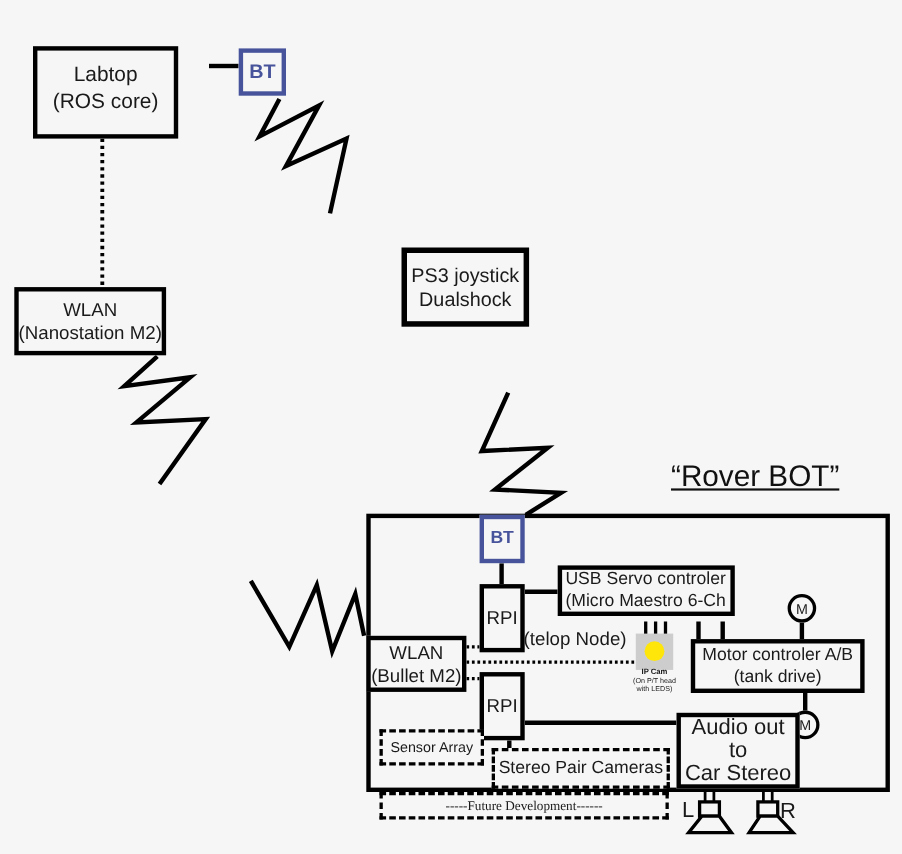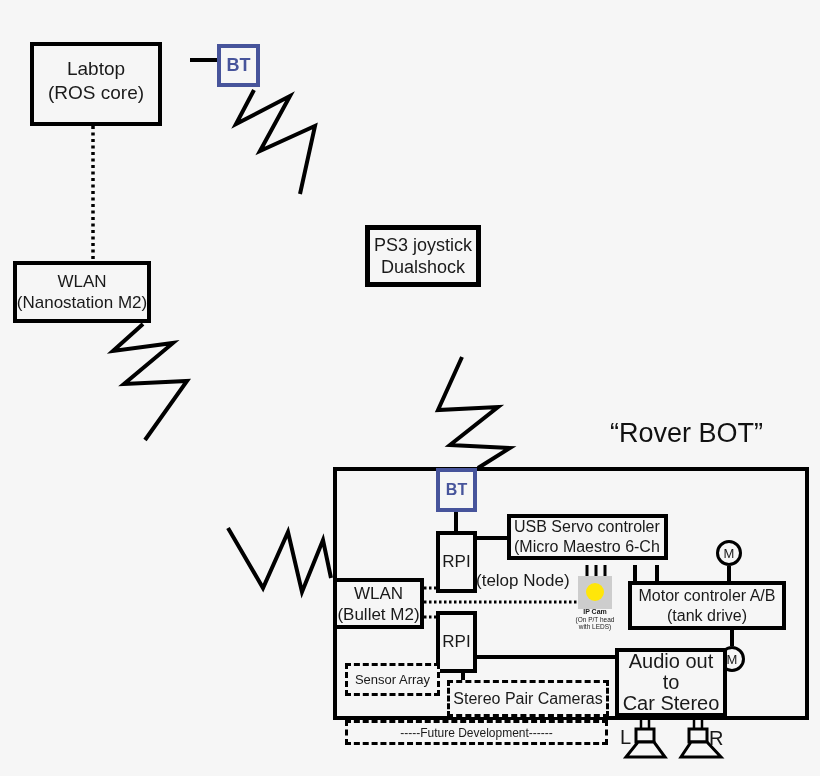--- a/index.html
+++ b/index.html
@@ -8,42 +8,42 @@
   #wires{position:absolute;left:0;top:0;z-index:0;}
   .box{position:absolute;z-index:1;border:4px solid #000;background:#f6f6f6;
        display:flex;flex-direction:column;align-items:center;justify-content:center;
        text-align:center;box-sizing:border-box;white-space:nowrap;}
   .blue{border-color:#47549b;color:#47549b;font-weight:bold;}
   .dashed{border:3px dashed #000;}
   .txt{position:absolute;z-index:1;white-space:nowrap;}
   .laptop{left:30px;top:42px;width:132px;height:84px;font-size:19px;line-height:24px;justify-content:flex-start;padding-top:11px;}
   .bt-top{left:217px;top:44px;width:43px;height:43px;font-size:18px;}
   .wlan-nano{left:13px;top:261px;width:138px;height:62px;font-size:17px;line-height:21px;}
-  .ps3{left:365px;top:225px;width:116px;height:62px;border-width:5px;font-size:18px;line-height:22px;}
+  .ps3{left:365px;top:225px;width:116px;height:72px;border-width:5px;font-size:18px;line-height:22px;}
   .rover{left:333px;top:467px;width:476px;height:253px;background:transparent;}
-  .rover-title{left:610px;top:418px;width:190px;font-size:27px;color:#111;}
+  .rover-title{left:610px;top:418px;width:190px;font-size:27px;color:#111;text-decoration:underline;}
   .bt-rover{left:436px;top:468px;width:41px;height:44px;font-size:16px;}
   .rpi1{left:436px;top:531px;width:41px;height:62px;font-size:17px;}
   .rpi2{left:436px;top:611px;width:41px;height:62px;font-size:17px;}
   .usb{left:507px;top:514px;width:161px;height:46px;font-size:16px;line-height:20px;align-items:flex-start;padding-left:3px;}
   .telop{left:476px;top:571px;font-size:17px;}
   .ipcam{position:absolute;z-index:1;left:578px;top:576px;width:34px;height:33px;background:#cdcdcd;}
   .ipcam-dot{position:absolute;left:8px;top:7px;width:18px;height:18px;border-radius:50%;background:#ffe60a;}
   .ipcam-l1{left:566px;top:608px;width:58px;font-size:7px;font-weight:bold;text-align:center;}
   .ipcam-l2{left:562px;top:616px;width:66px;font-size:6.5px;text-align:center;}
   .ipcam-l3{left:562px;top:623px;width:66px;font-size:6.5px;text-align:center;}
   .motor{left:628px;top:581px;width:158px;height:49px;font-size:16px;line-height:20px;}
   .mcirc{border-width:3px;border-radius:50%;width:26px;height:26px;font-size:13px;background:#f6f6f6;}
   .m-top{left:716px;top:540px;}
   .m-bot{left:719px;top:646px;}
   .wlan-bullet{left:333px;top:578px;width:91px;height:51px;font-size:17px;line-height:21px;}
   .audio{left:615px;top:648px;width:112px;height:69px;font-size:20px;line-height:21px;}
   .sensor{left:345px;top:663px;width:95px;height:33px;font-size:13px;}
   .stereo{left:447px;top:680px;width:162px;height:37px;font-size:16px;}
-  .future{left:345px;top:720px;width:263px;height:25px;font-size:12px;}
+  .future{left:345px;top:720px;width:263px;height:25px;font-size:12px;font-family:Liberation Serif, serif;}
   .spk-l{left:620px;top:726px;font-size:20px;}
   .spk-r{left:709px;top:727px;font-size:20px;}
 </style>
 </head>
 <body>
 
 <div id="canvas">
 
   <svg id="wires" width="820" height="776" viewBox="0 0 820 776">
 

